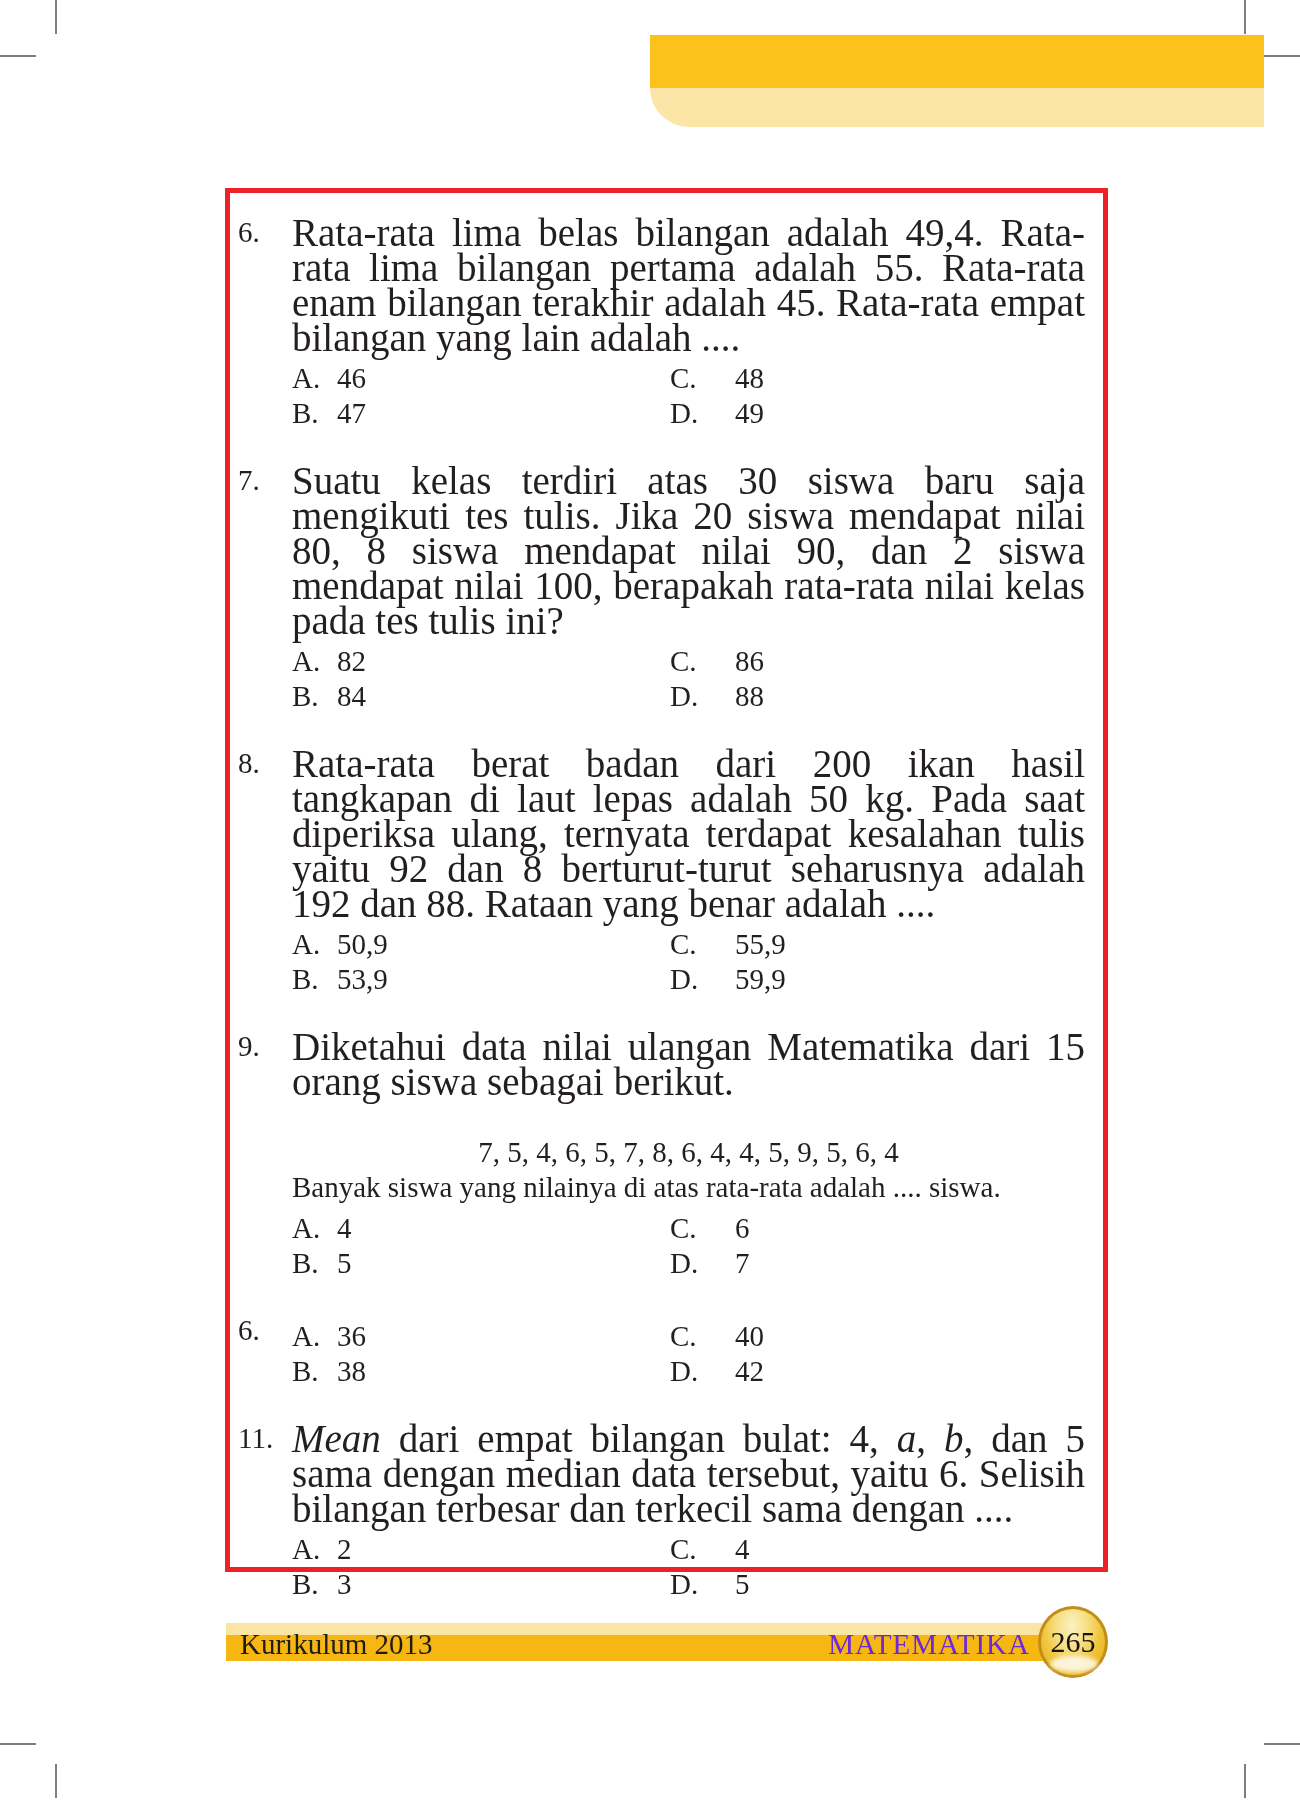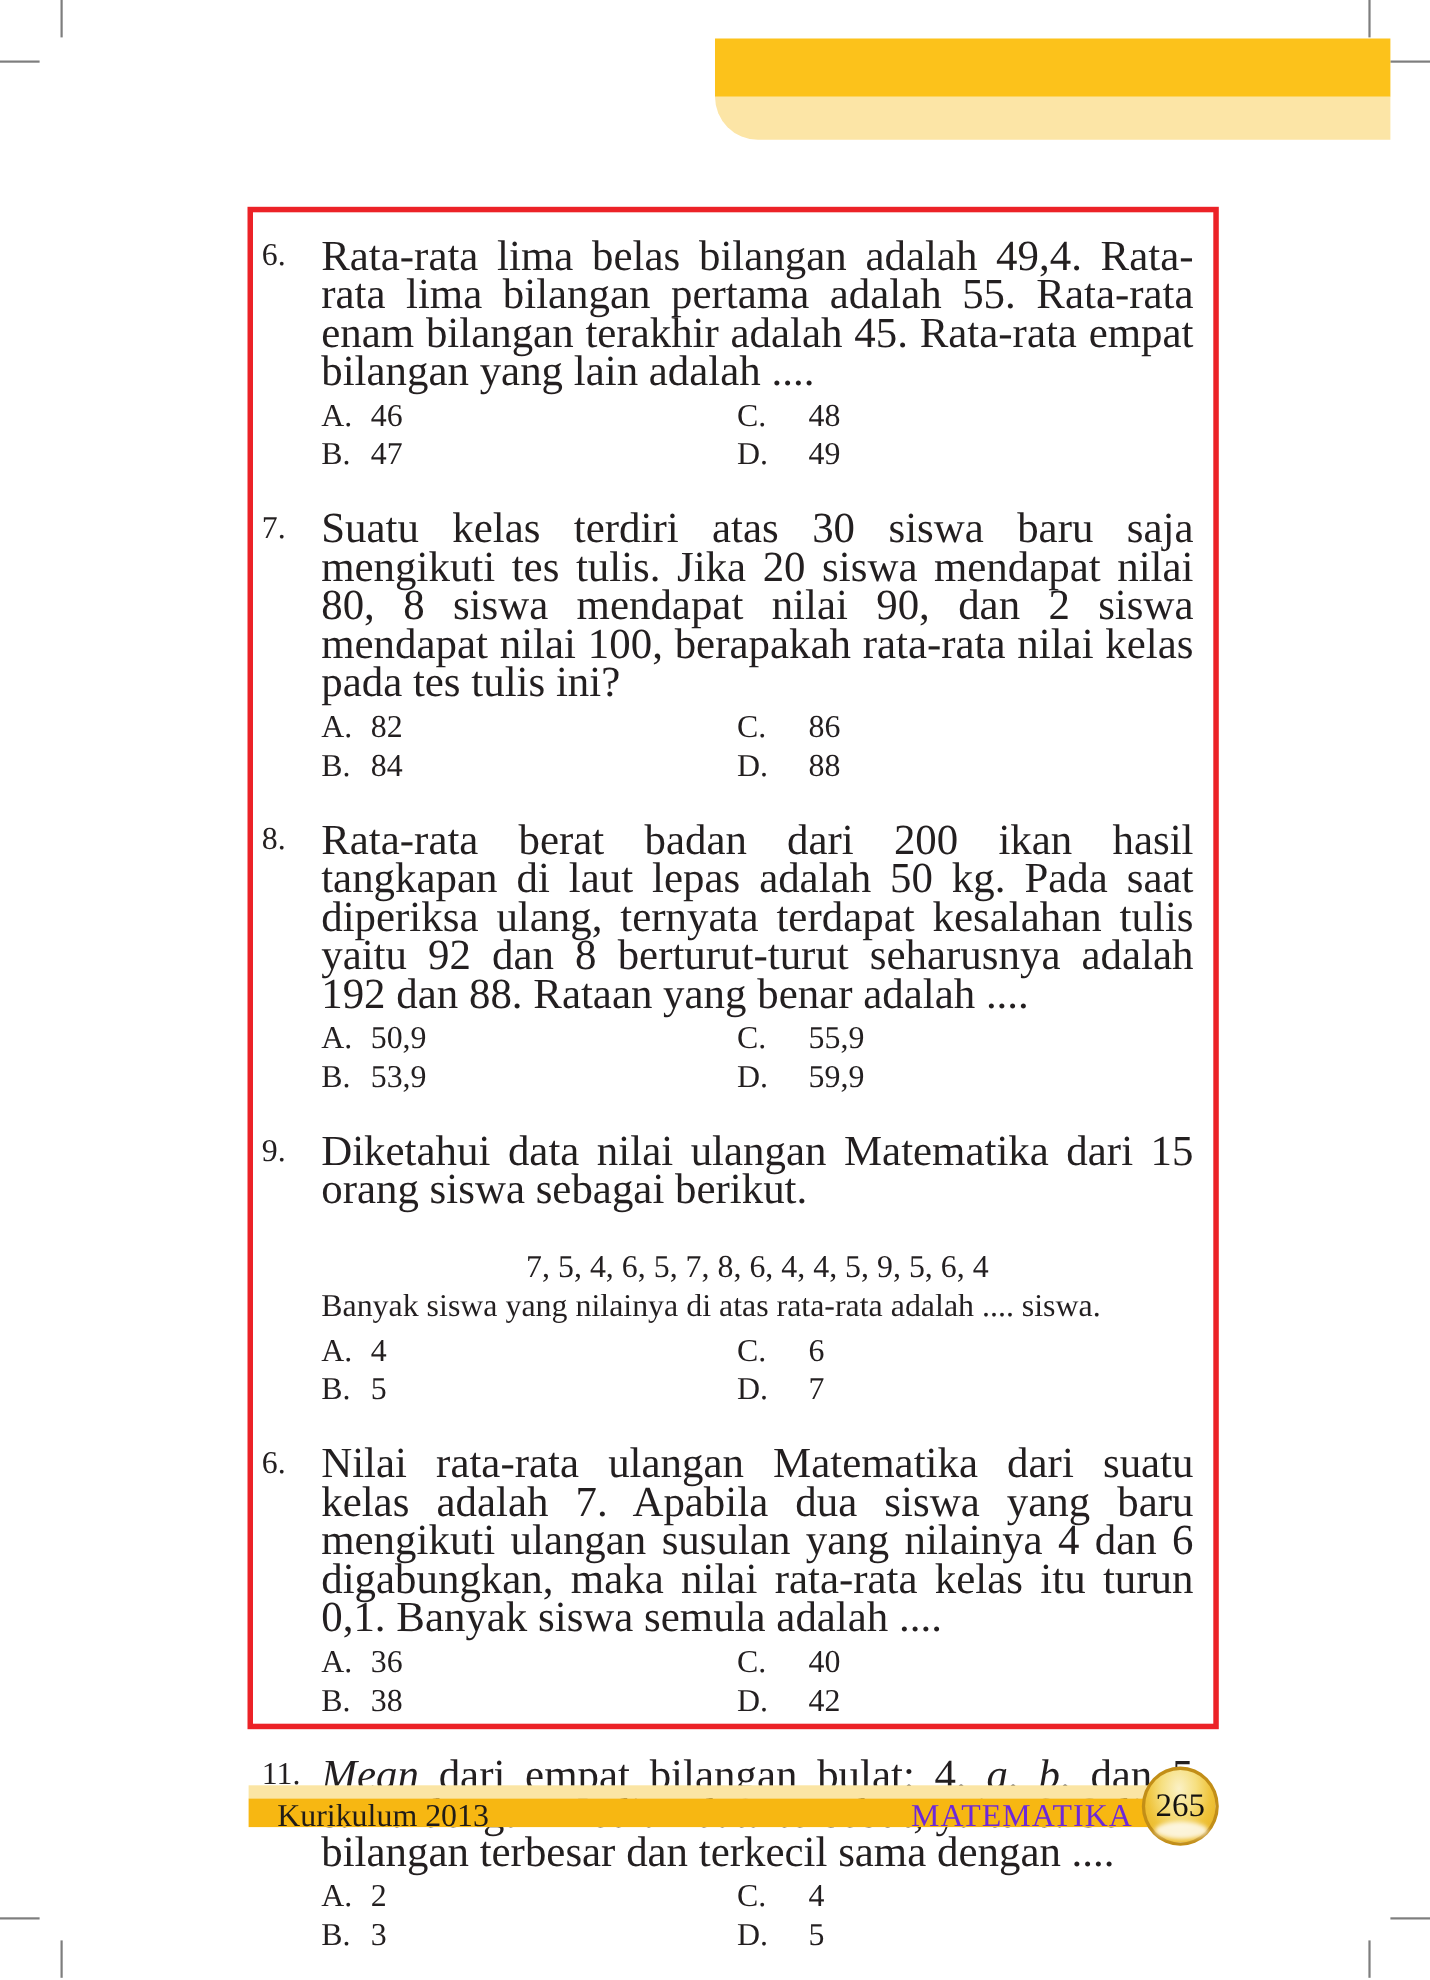--- a/index.html
+++ b/index.html
@@ -40,21 +40,21 @@
   .q-body em{font-style:italic;}
   .q-center{font-size:29px;line-height:35px;text-align:center;margin-top:36px;}
   .q-after{font-size:29px;line-height:35px;text-align:justify;}
   .q-opts{margin-top:6px;display:grid;grid-template-columns:378px 1fr;}
   .opt{display:flex;font-size:29px;line-height:35px;}
   .opt .letter{flex:none;width:45px;}
   .opt.col2 .letter{width:65px;}
   
   .footer-band{position:absolute;left:226px;top:1623px;width:846px;height:38px;}
   .footer-stripe{position:absolute;left:0;top:0;width:100%;height:12px;background:var(--footer-pale);}
-  .footer-bar{position:absolute;left:0;top:12px;width:100%;height:26px;background:var(--footer-amber);display:flex;align-items:flex-start;justify-content:space-between;box-sizing:border-box;padding:0 42px 0 26px;}
+  .footer-bar{position:absolute;left:0;top:12px;width:100%;height:26px;background:var(--footer-amber);display:flex;align-items:flex-end;justify-content:space-between;box-sizing:border-box;padding:0 42px 0 14px;}
   .footer-left{font-size:29px;color:#211c18;}
   .footer-right{font-size:29px;letter-spacing:1px;color:#6d28d9;}
   .page-badge{
     position:absolute;left:1038px;top:1606px;width:70px;height:72px;border-radius:50%;box-sizing:border-box;
     border:3px solid var(--badge-ring);
     background:radial-gradient(ellipse at 48% 26%, #FBF1C6 0%, #F6DF80 34%, #EFC33A 62%, var(--badge-gold) 100%);
     display:flex;align-items:center;justify-content:center;
     font-size:30px;color:#161310;text-align:center;
   }
   .page-badge::after{
@@ -176,21 +176,20 @@
               <div class="opt col2">
                 <span class="letter">D.</span>
                 <span class="val">7</span>
               </div>
             </div>
           </div>
         </div>
         <div class="q-row">
           <div class="q-num">6.</div>
           <div class="q-text">
-            <p class="q-body"><span>Nilai rata-rata ulangan Matematika dari suatu kelas adalah 7. Apabila dua siswa yang baru mengikuti ulangan susulan yang nilainya 4 dan 6 digabungkan, maka nilai rata-rata kelas itu turun 0,1. Banyak siswa semula adalah ....</span></p>
             <div class="q-opts">
               <div class="opt">
                 <span class="letter">A.</span>
                 <span class="val">36</span>
               </div>
               <div class="opt col2">
                 <span class="letter">C.</span>
                 <span class="val">40</span>
               </div>
               <div class="opt">

